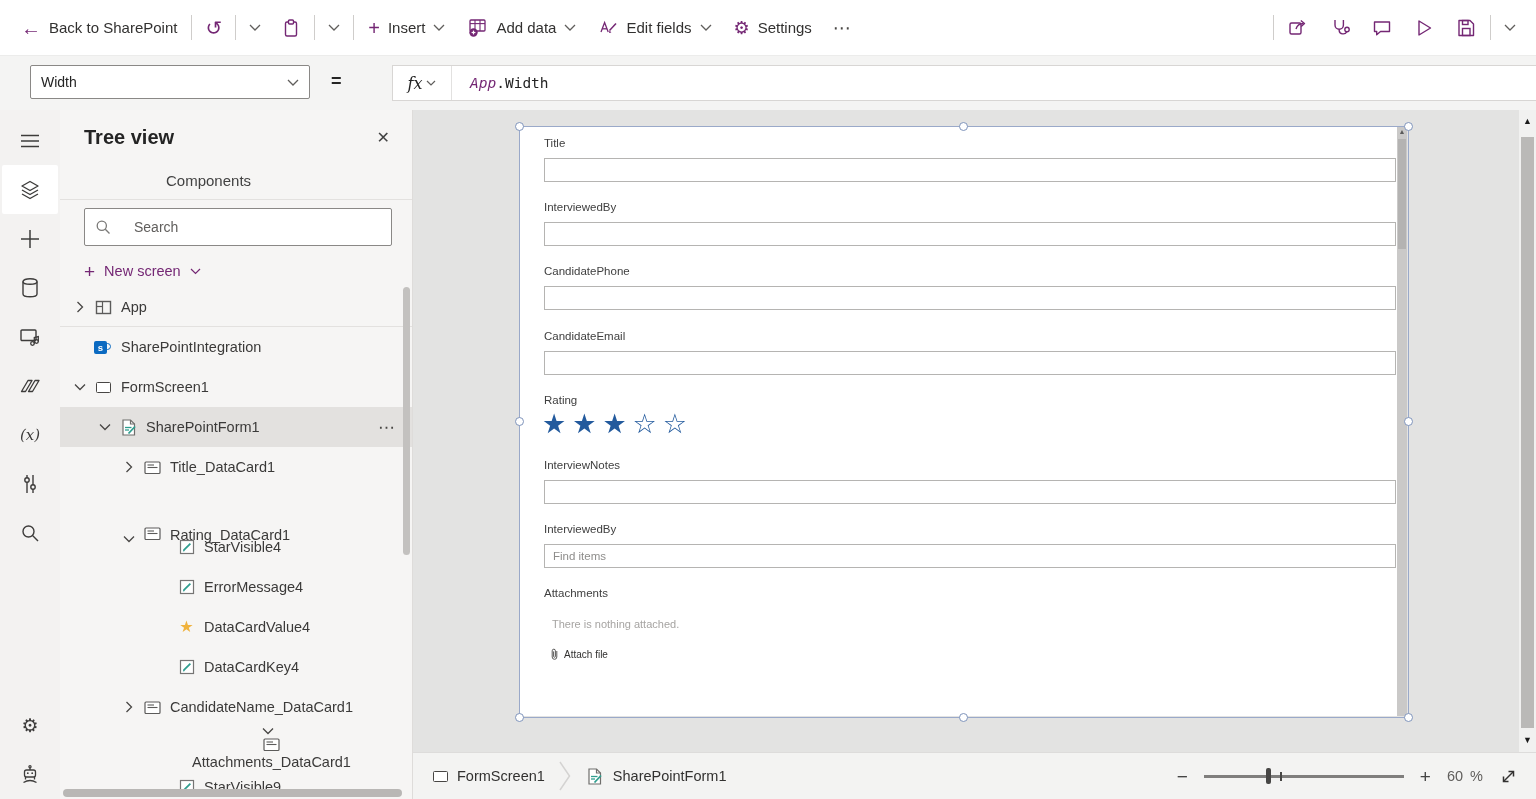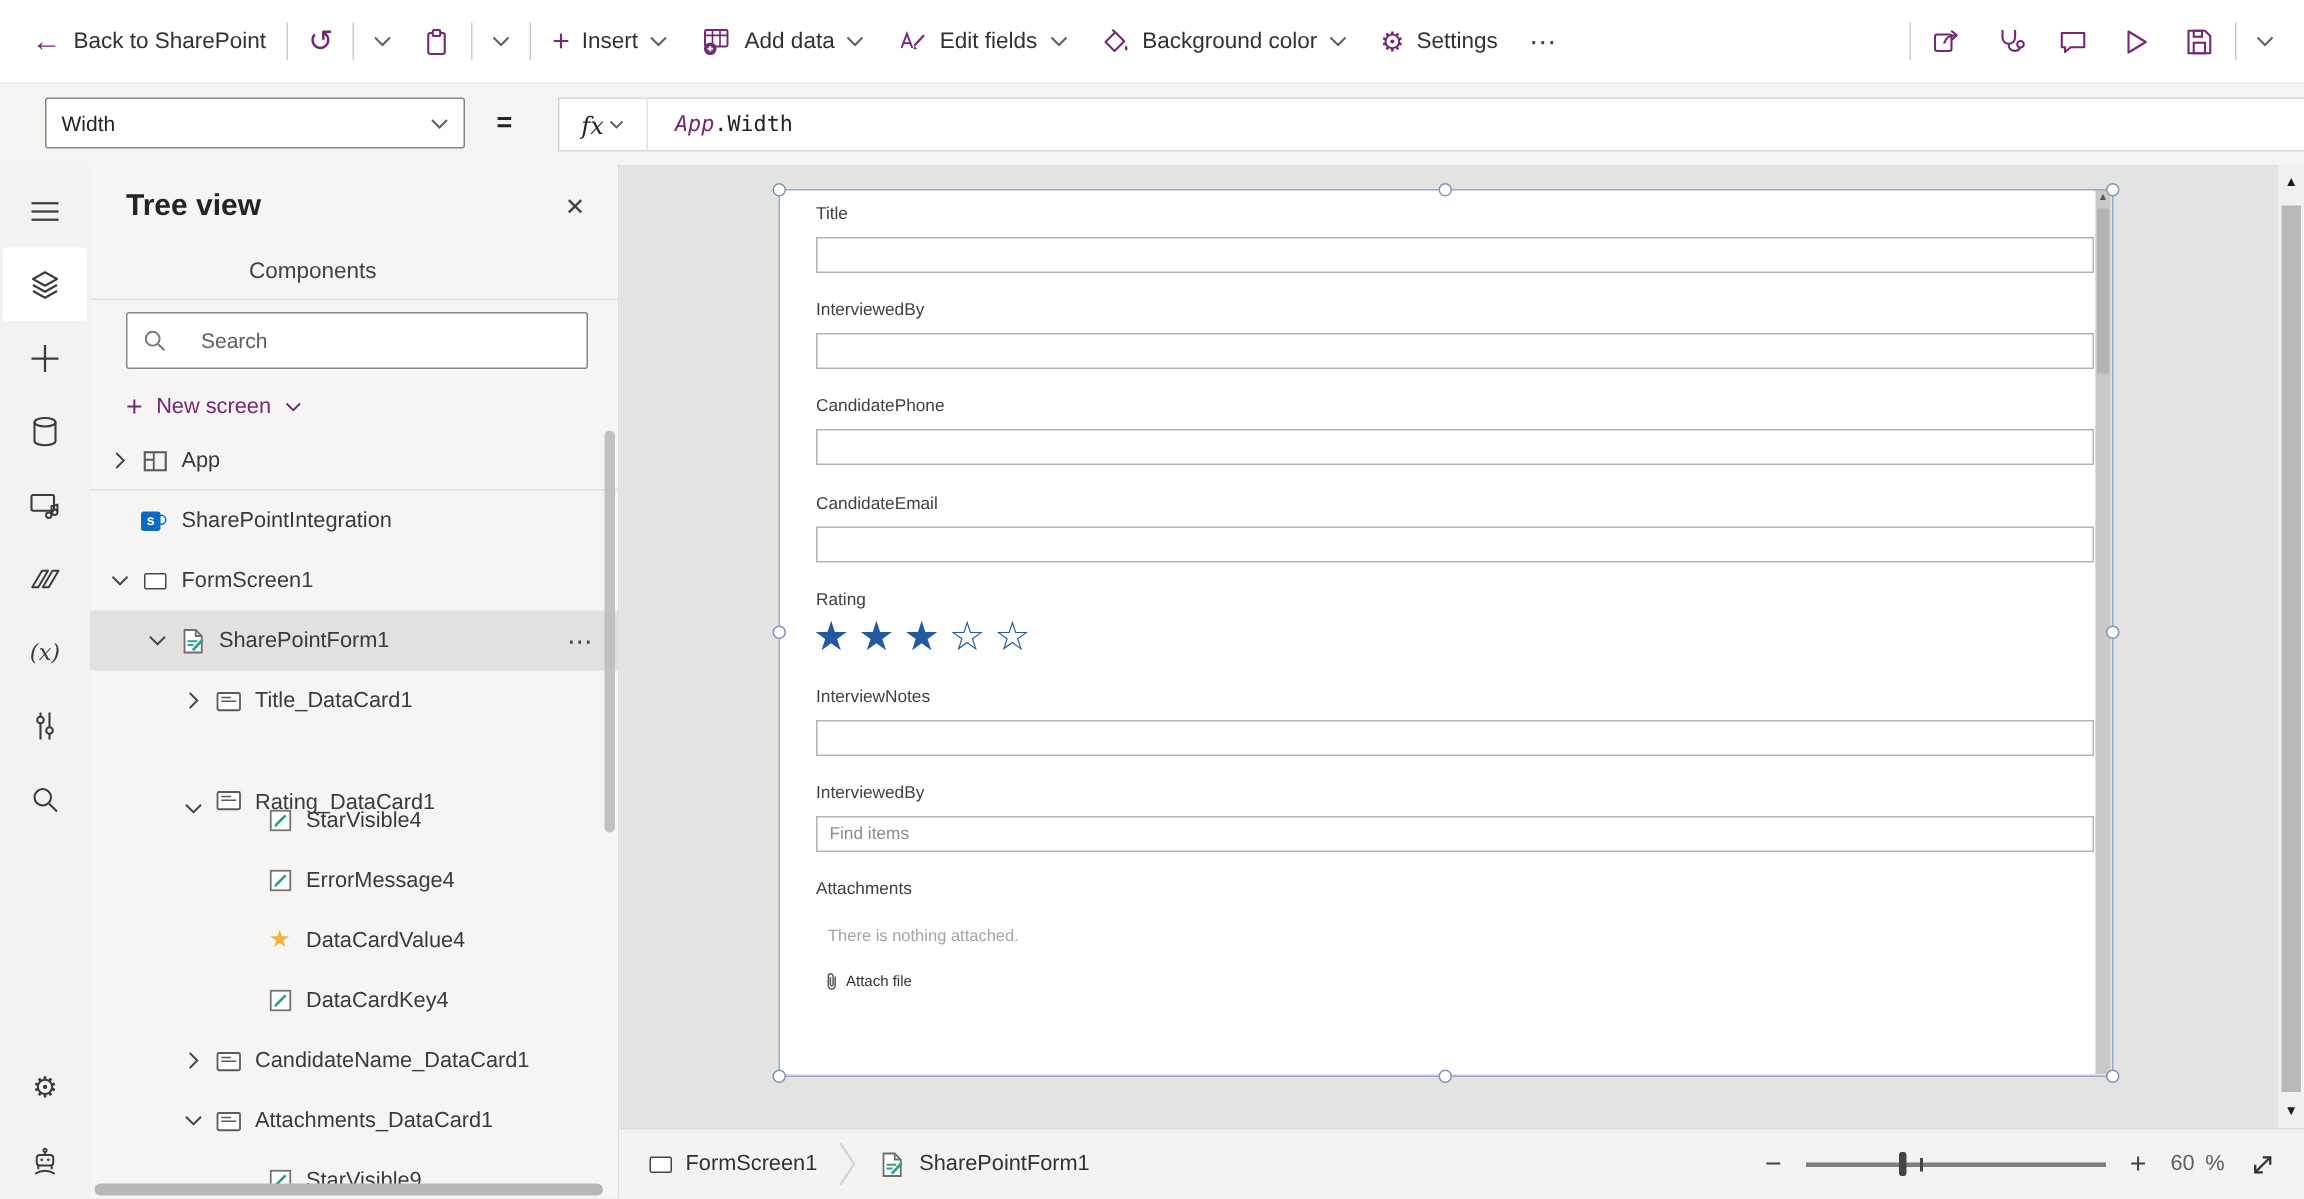--- a/index.html
+++ b/index.html
@@ -22,21 +22,21 @@
   .glyph18{font-size:18px;line-height:1;}
 
   
   #formulabar{position:absolute;left:0;top:56px;right:0;height:54px;background:#f4f4f3;
               border-bottom:1px solid #3b82f6;}
   #prop-select{position:absolute;left:30px;top:9px;width:280px;height:34px;background:#fff;
                border:1px solid #8a8886;border-radius:2px;display:flex;align-items:center;
                padding:0 10px;box-sizing:border-box;font-size:14px;color:#242424;cursor:pointer;}
   #prop-select .chev{margin-left:auto;}
   #eq-sign{position:absolute;left:331px;top:15px;font-size:18px;font-weight:700;color:#242424;}
-  #fx-strip{position:absolute;left:372px;top:9px;right:0;height:36px;background:#fff;
+  #fx-strip{position:absolute;left:392px;top:9px;right:0;height:36px;background:#fff;
             border:1px solid #d8d6d4;border-right:none;display:flex;align-items:stretch;box-sizing:border-box;}
   #fx-btn{width:58px;display:flex;align-items:center;justify-content:center;gap:4px;
           border-right:1px solid #e2e1e0;cursor:pointer;}
   #fx-btn .fx{font-family:"DejaVu Serif",serif;font-style:italic;font-size:16px;color:#242424;}
   #formula-input{display:flex;align-items:center;padding-left:18px;
                  font-family:"DejaVu Sans Mono",monospace;font-size:14.5px;cursor:text;flex:1;}
   .tok-ref{color:#742774;font-style:italic;}
   .tok-rest{color:#242424;}
 
   
@@ -175,31 +175,20 @@
           <line x1="4.3" y1="10.8" x2="9" y2="10.8" stroke="currentColor" stroke-width="1.3"></line>
           <line x1="11.5" y1="12.5" x2="18" y2="5.5" stroke="currentColor" stroke-width="1.5"></line>
           <path d="M11 15 l0.5-2.4 1.9 1.9 z" fill="currentColor"></path>
         </svg>
       <span>Edit fields</span>
       <svg class="chev" width="12" height="7" viewBox="0 0 12 7">
           <polyline points="1,1 6,6 11,1" fill="none" stroke="currentColor" stroke-width="1.3"></polyline>
         </svg>
     </div>
     <div class="tb-btn">
-      <svg class="purple" width="20" height="20" viewBox="0 0 20 20">
-          <path d="M9.5 3.5 L15.5 9.5 L9 16 L3 10 Z" fill="none" stroke="currentColor" stroke-width="1.4" stroke-linejoin="round"></path>
-          <path d="M9.5 3.5 L7.5 1.8" stroke="currentColor" stroke-width="1.4"></path>
-          <path d="M16.8 12.2 q1.8 2.6 0 3.7 q-1.8-1.1 0-3.7 z" fill="currentColor"></path>
-        </svg>
-      <span>Background color</span>
-      <svg class="chev" width="12" height="7" viewBox="0 0 12 7">
-          <polyline points="1,1 6,6 11,1" fill="none" stroke="currentColor" stroke-width="1.3"></polyline>
-        </svg>
-    </div>
-    <div class="tb-btn">
       <span class="purple glyph18">⚙</span>
       <span>Settings</span>
     </div>
     <div class="tb-btn tb-iconbtn">
       <span class="glyph18" style="color:#484644;">⋯</span>
     </div>
   </div>
   <div class="tb-right">
     <div class="tb-div"></div>
     <div class="tb-btn tb-iconbtn">
@@ -503,21 +492,21 @@
     <span class="ticon">
         <svg width="19" height="19" viewBox="0 0 19 19">
           <rect x="2" y="4" width="15" height="11.5" rx="1" fill="#fff" stroke="#5c5b5a" stroke-width="1.2"></rect>
           <line x1="4.5" y1="7" x2="11" y2="7" stroke="#5c5b5a" stroke-width="1.1"></line>
           <line x1="4.5" y1="9.5" x2="14.5" y2="9.5" stroke="#5c5b5a" stroke-width="1.1"></line>
         </svg>
       </span>
     <span class="tlabel">CandidateName_DataCard1</span>
   </div>
 
-  <div class="trow ind2" style="top:617px;">
+  <div class="trow ind2" style="top:617px;flex-direction:column;">
     <span class="chevbox">
         <svg width="12" height="8" viewBox="0 0 12 8">
           <polyline points="1,1.5 6,6.5 11,1.5" fill="none" stroke="currentColor" stroke-width="1.3"></polyline>
         </svg>
       </span>
     <span class="ticon">
         <svg width="19" height="19" viewBox="0 0 19 19">
           <rect x="2" y="4" width="15" height="11.5" rx="1" fill="#fff" stroke="#5c5b5a" stroke-width="1.2"></rect>
           <line x1="4.5" y1="7" x2="11" y2="7" stroke="#5c5b5a" stroke-width="1.1"></line>
           <line x1="4.5" y1="9.5" x2="14.5" y2="9.5" stroke="#5c5b5a" stroke-width="1.1"></line>

